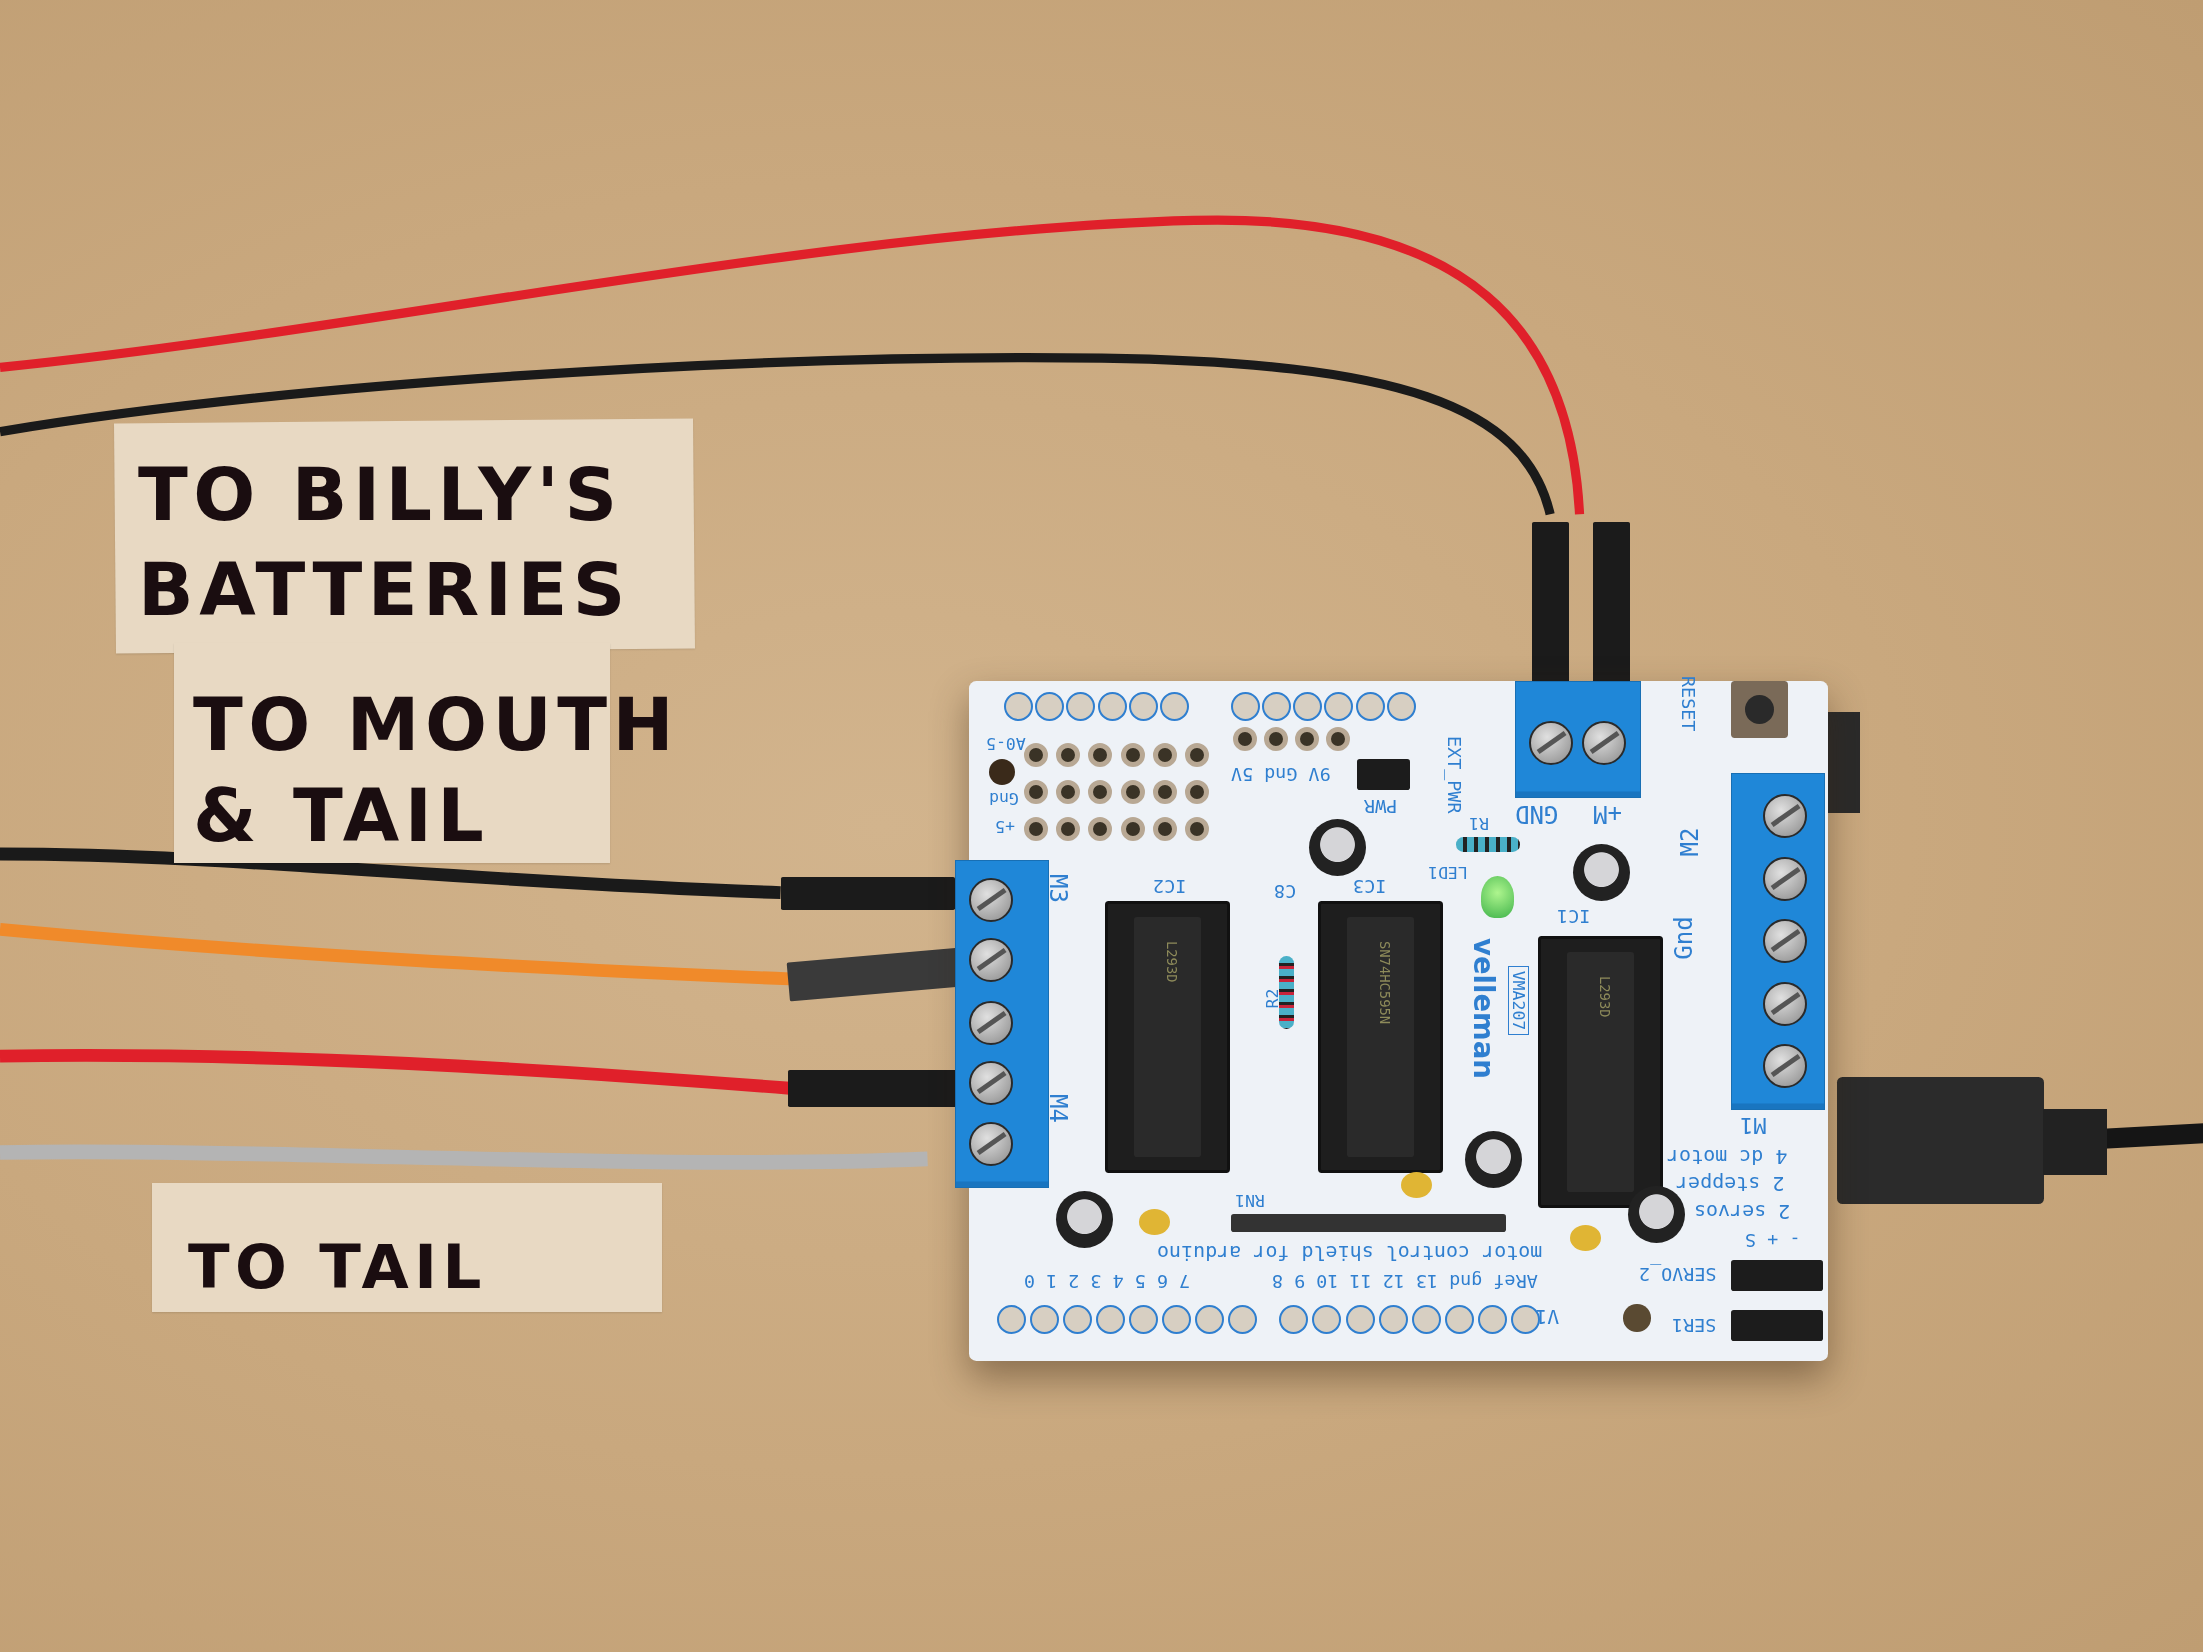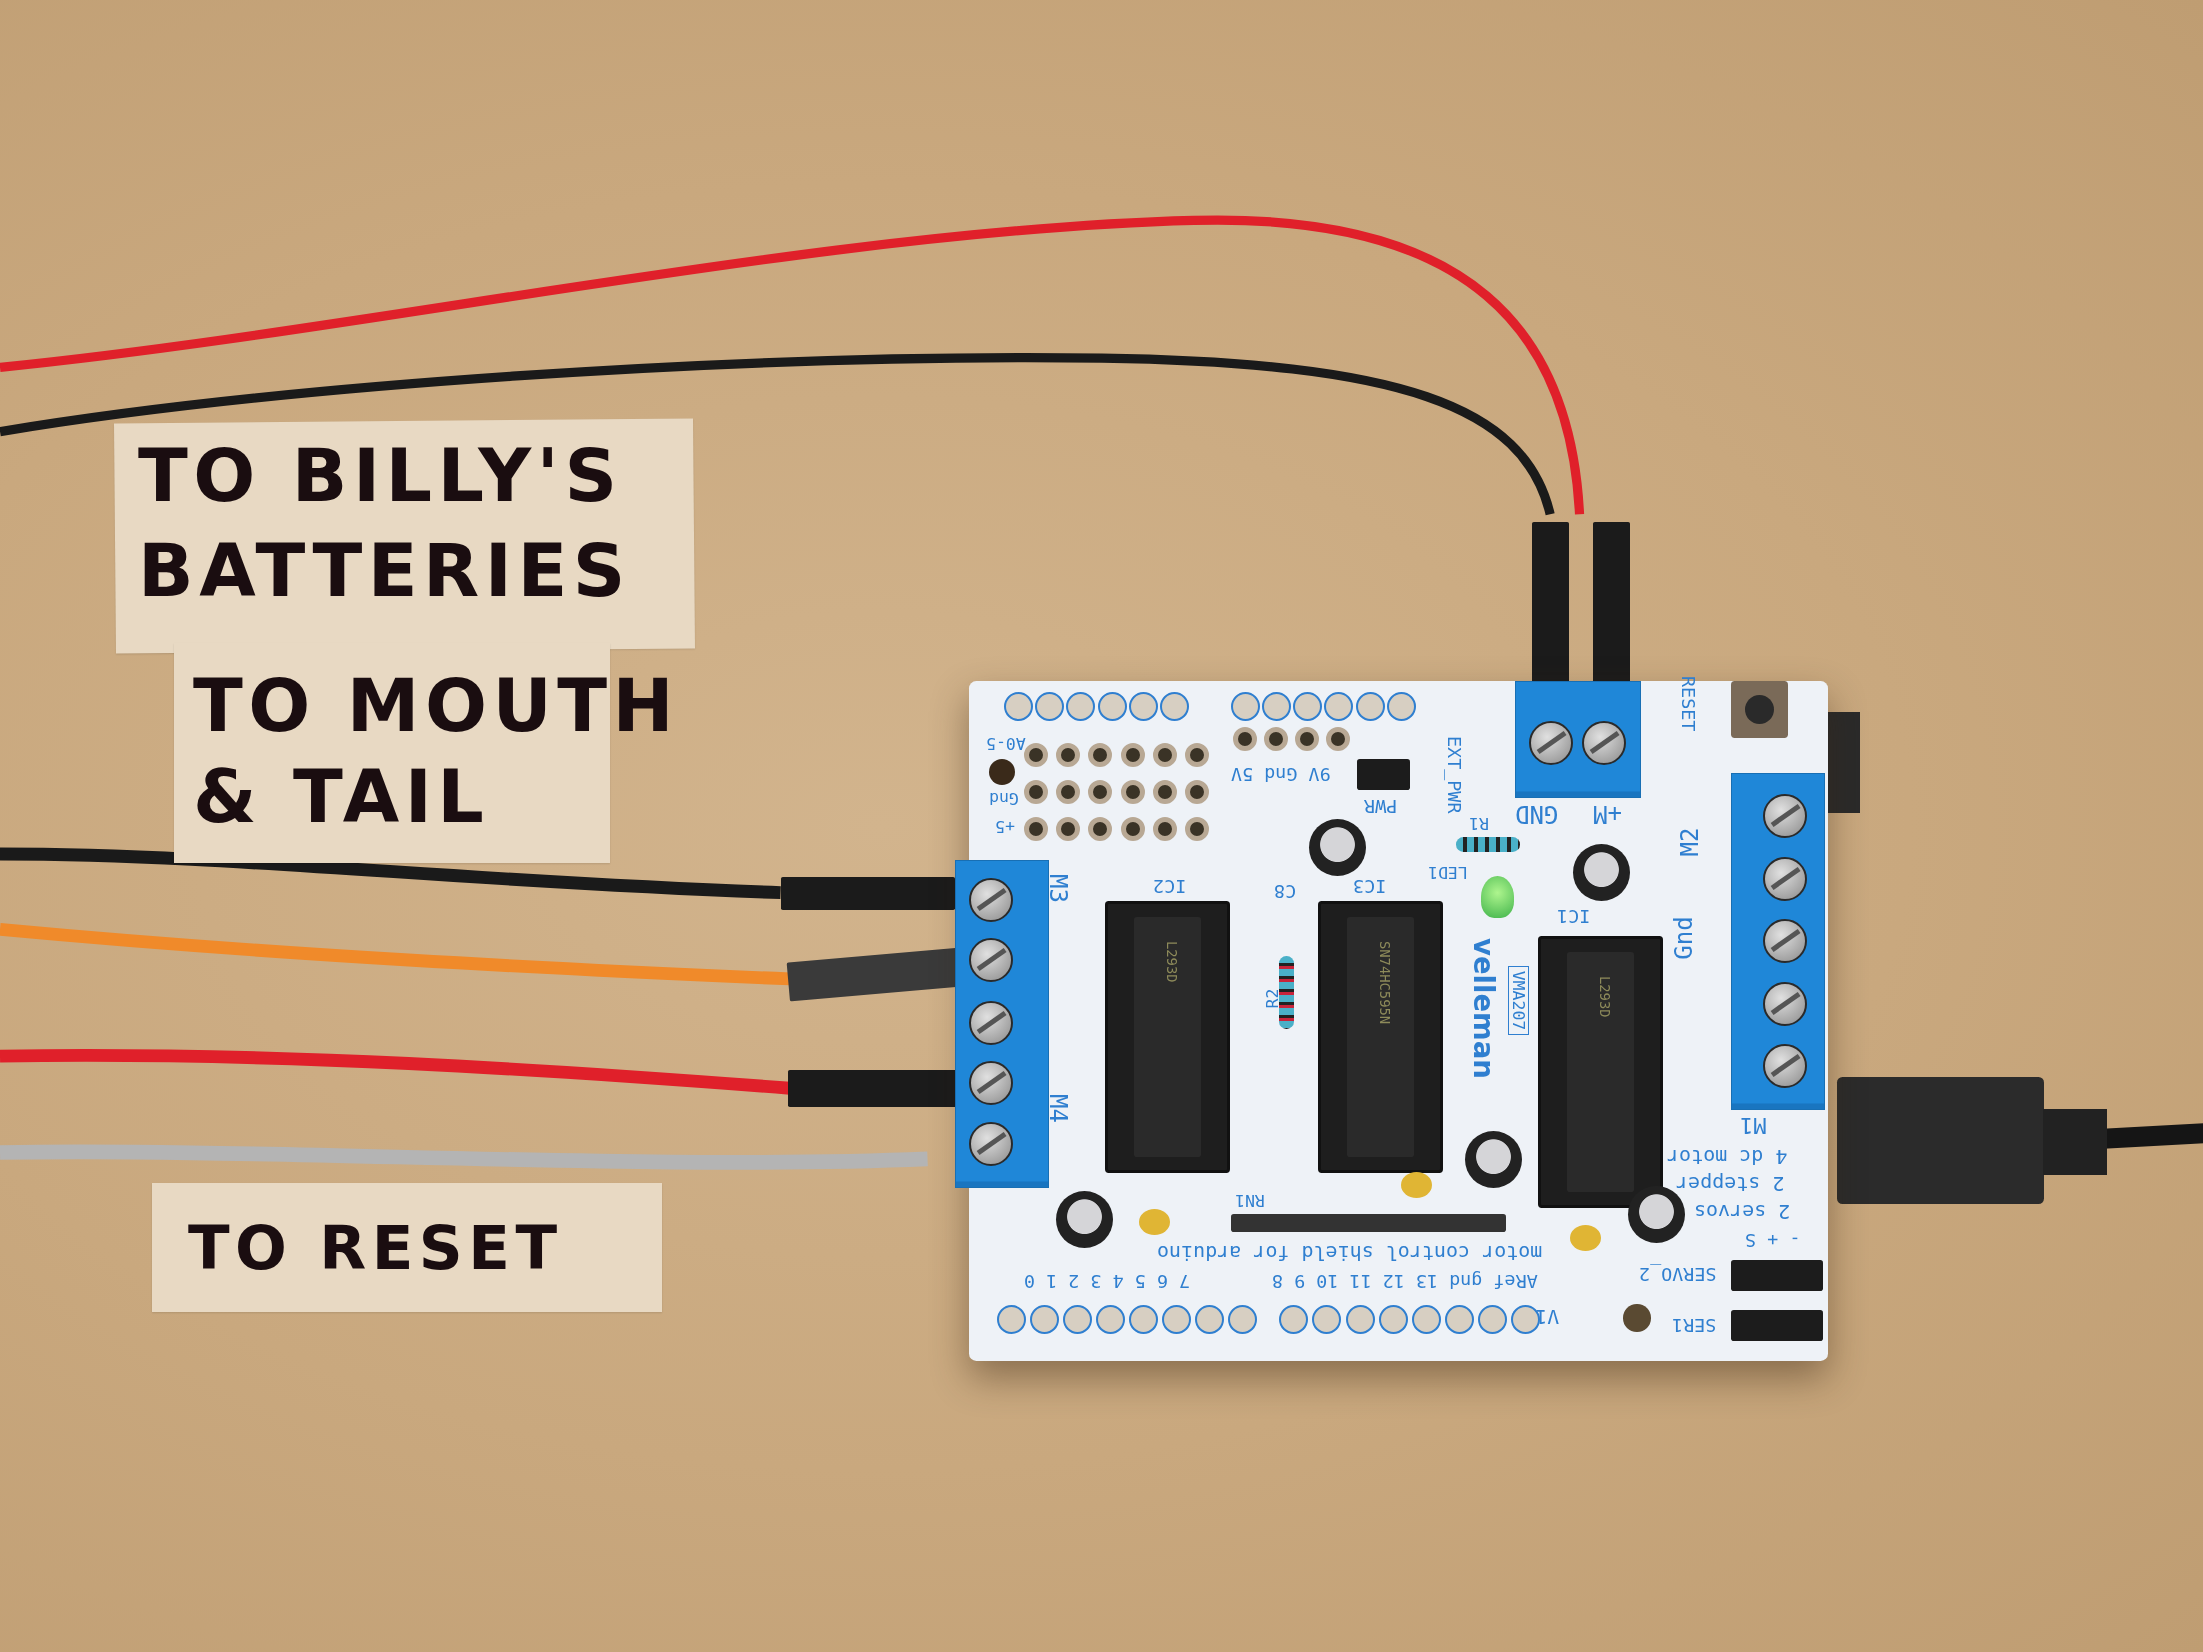--- a/index.html
+++ b/index.html
@@ -3,21 +3,21 @@
 <meta charset="utf-8">
 <style>
   html,body{margin:0;padding:0;}
   body{width:2204px;height:1653px;overflow:hidden;position:relative;
     background:radial-gradient(ellipse at 40% 50%, #d2b48d 0%, #c9a87e 55%, #bf9d72 100%);
     font-family:"Liberation Sans",sans-serif;}
   .abs{position:absolute;}
   svg.wires{position:absolute;left:0;top:0;width:2204px;height:1653px;}
   .tape{position:absolute;background:#e8d9c3;box-shadow:0 0.9px 1.8px rgba(0,0,0,.12);}
   .tape-text{position:absolute;font-family:"DejaVu Sans",sans-serif;font-weight:bold;color:#1a0d10;
-    letter-spacing:5.5px;line-height:1;}
+    letter-spacing:5.5px;line-height:1;margin-top:19px;}
   .pcb{position:absolute;left:969px;top:681px;width:859px;height:680px;background:#eef2f7;
     border-radius:7.3px;box-shadow:0 16.5px 37px rgba(60,40,20,.45);}
   .silk{position:absolute;color:#2f7fd0;font-family:"DejaVu Sans Mono",monospace;white-space:nowrap;}
   .flip{transform:rotate(180deg);}
   .term{position:absolute;background:#1f87d8;border:1.8px solid #186fb4;box-shadow:inset 0 -5.5px 0 #1975c0;}
   .screw{position:absolute;width:40px;height:40px;border-radius:50%;
     background:radial-gradient(circle at 40% 35%, #e0e0e0, #8a8a8a);border:2.8px solid #2a2a2a;}
   .screw::after{content:"";position:absolute;left:3.7px;top:17.4px;width:33px;height:4.6px;background:#555;transform:rotate(-35deg);}
   .ic{position:absolute;background:#1e1e1e;border:3.7px solid #111;border-radius:3.7px;}
   .ic-body{position:absolute;left:26px;right:26px;top:13px;bottom:13px;background:#2a2a2a;border-radius:2.8px;}
@@ -62,21 +62,21 @@
 
 <div class="tape" style="left:115px;top:421px;width:579px;height:230px;transform:rotate(-0.5deg);"></div>
 <div class="tape-text" style="left:138px;top:439px;font-size:73px;">TO BILLY'S</div>
 <div class="tape-text" style="left:138px;top:534px;font-size:73px;">BATTERIES</div>
 
 <div class="tape" style="left:174px;top:643px;width:436px;height:220px;"></div>
 <div class="tape-text" style="left:193px;top:669px;font-size:73px;">TO MOUTH</div>
 <div class="tape-text" style="left:193px;top:760px;font-size:73px;">&amp; TAIL</div>
 
 <div class="tape" style="left:152px;top:1183px;width:510px;height:129px;"></div>
-<div class="tape-text" style="left:188px;top:1217px;font-size:61px;">TO RESET</div>
+<div class="tape-text" style="left:188px;top:1217px;font-size:61px;">TO TAIL</div>
 
 <div class="pcb">
 
   <div>
     <div class="pad" style="left:35px;top:11px;"></div>
       <div class="pad" style="left:66px;top:11px;"></div>
     <div class="pad" style="left:97px;top:11px;"></div>
       <div class="pad" style="left:129px;top:11px;"></div>
     <div class="pad" style="left:160px;top:11px;"></div>
       <div class="pad" style="left:191px;top:11px;"></div>

